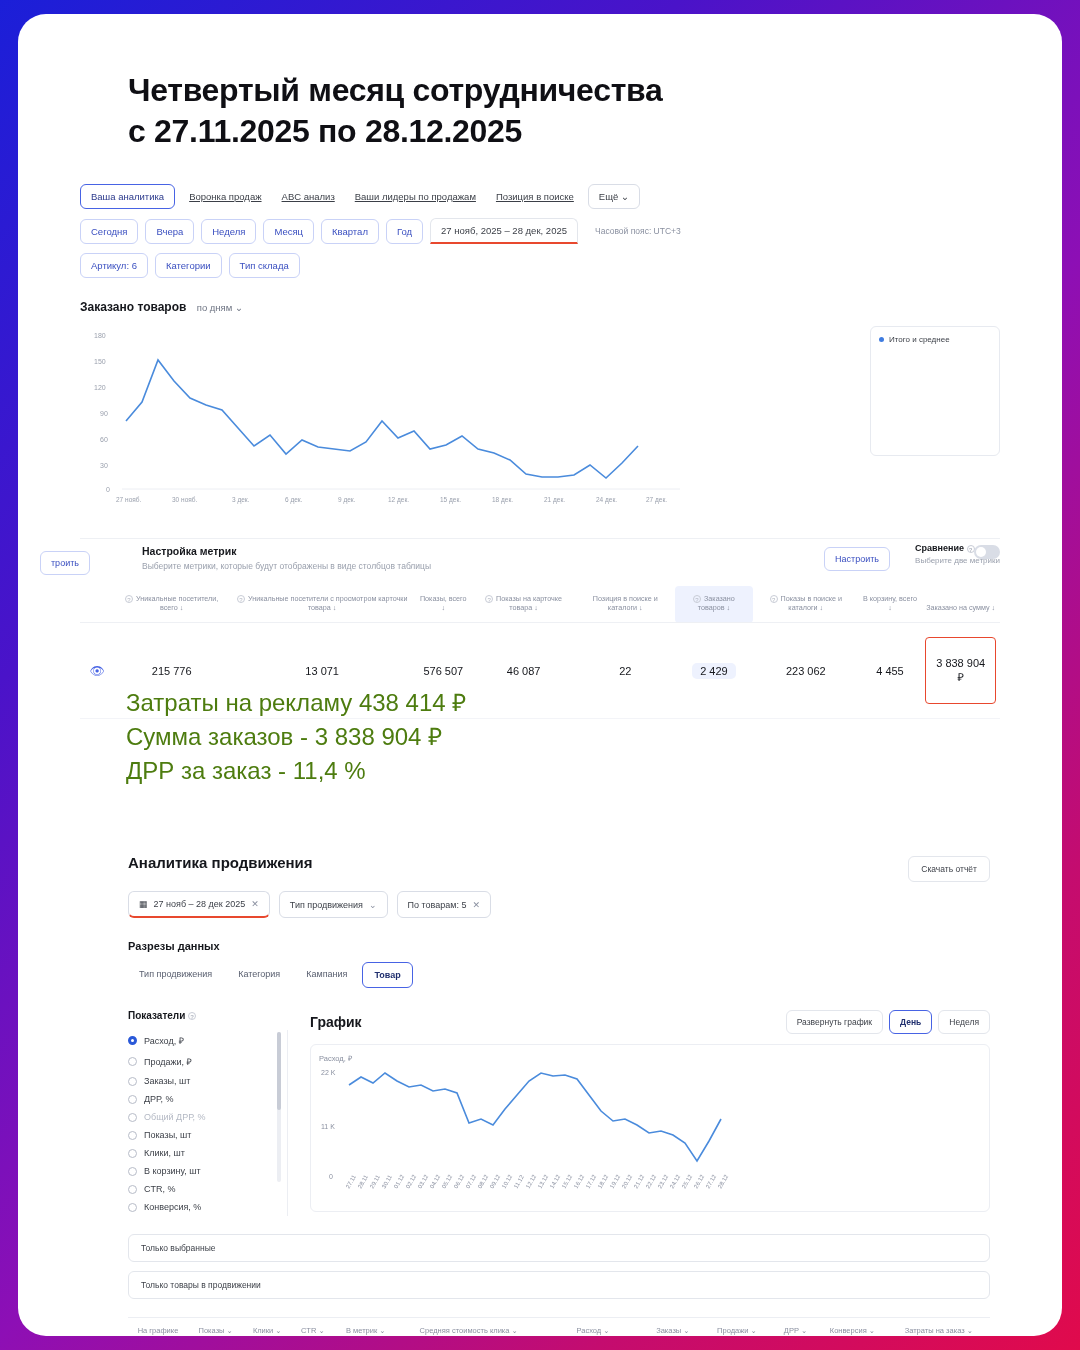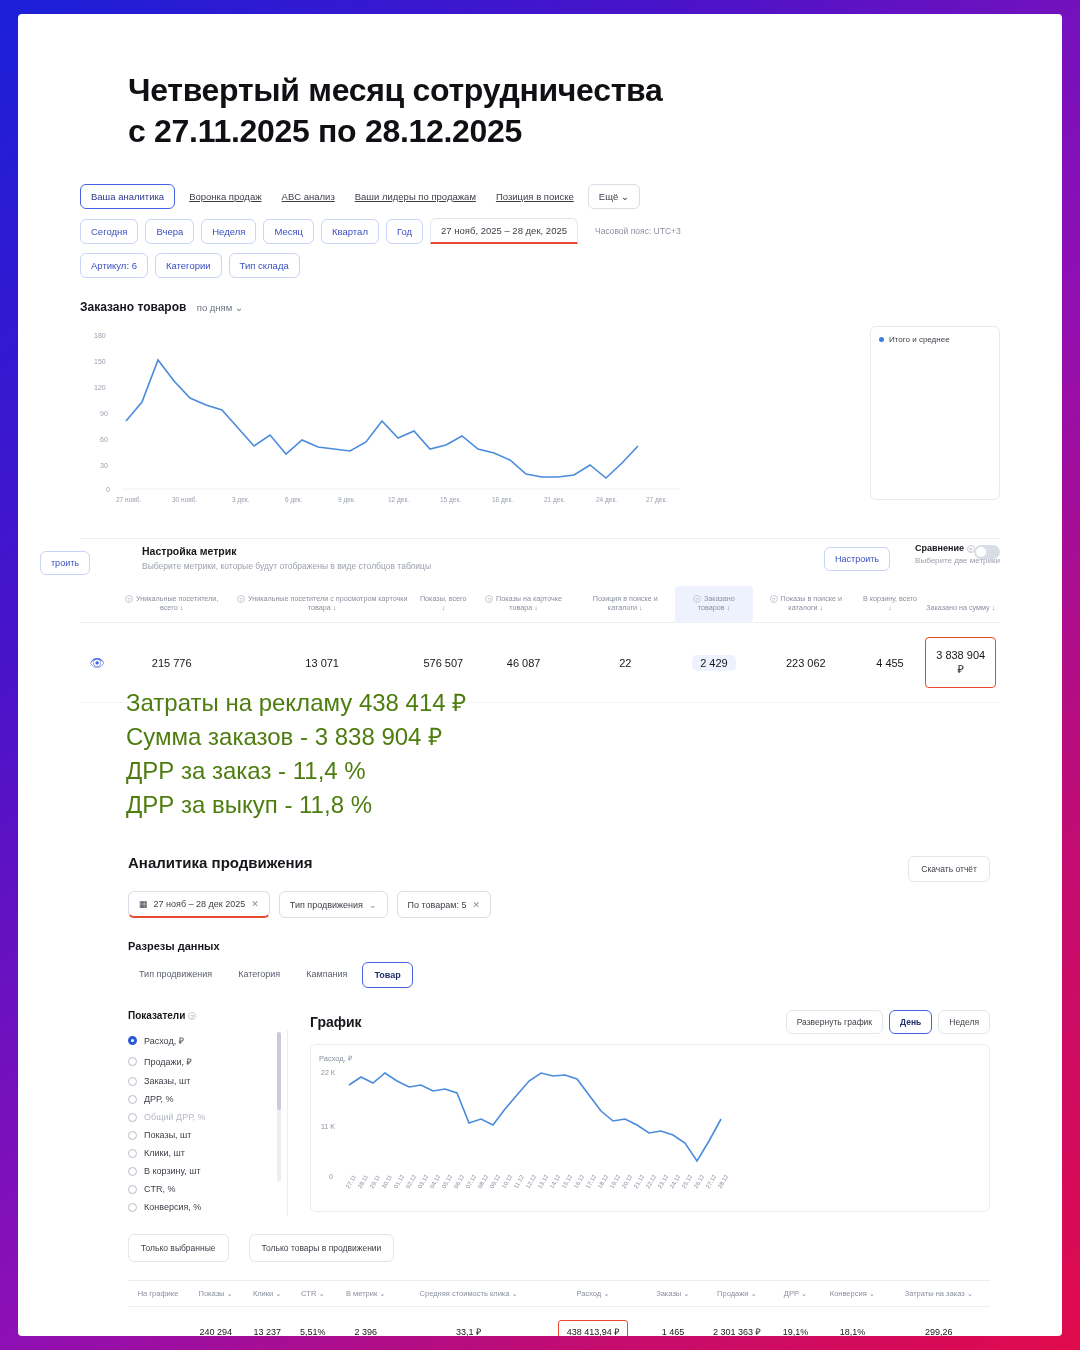--- a/index.html
+++ b/index.html
@@ -5,21 +5,21 @@
   * { box-sizing: border-box; }
   html, body { margin:0; padding:0; }
   body {
     width:1080px; height:1350px;
     font-family:"Liberation Sans", sans-serif;
     background: linear-gradient(135deg,#1b1fd8 0%, #4a13c9 28%, #8d0fb5 55%, #c40c6f 80%, #e00a4c 100%);
     overflow:hidden;
   }
   .card {
     position:absolute; left:18px; top:14px; width:1044px; height:1322px;
-    background:#fff; border-radius:4px; overflow:hidden;
+    background:#fff; border-radius:28px; overflow:hidden;
   }
   .title {
     position:absolute; left:110px; top:56px; width:860px;
     font-size:32px; font-weight:bold; color:#0f0f14; line-height:1.28;
     letter-spacing:-0.3px;
   }
 
   
   .panel1 { position:absolute; left:62px; top:170px; width:920px; }
   .chips { display:flex; align-items:center; gap:8px; }
@@ -34,21 +34,21 @@
   .chip-underline { border-bottom:2px solid #e8482e !important; border-radius:6px 6px 0 0; }
   .row2 { display:flex; align-items:center; gap:7px; margin-top:9px; }
   .row3 { display:flex; align-items:center; gap:7px; margin-top:9px; }
   .tz { font-size:8.5px; color:#8a90a0; margin-left:10px; }
 
   .sect-title { font-size:12px; font-weight:bold; color:#15171c; margin-top:22px; }
   .sect-sub { font-size:9.5px; color:#6e7483; font-weight:normal; margin-left:7px;}
 
   .chart-wrap { position:relative; margin-top:12px; height:190px; }
   .legend-box {
-    position:absolute; right:0; top:0; width:130px; height:174px;
+    position:absolute; right:0; top:0; width:130px; height:130px;
     border:1px solid #e7eaf0; border-radius:6px; background:#fff;
     font-size:8px; color:#3b3f47; padding:8px;
   }
   .legend-dot { display:inline-block; width:5px; height:5px; border-radius:50%; background:#3f7ce0; margin-right:5px; vertical-align:middle;}
 
   .metrics-head { margin-top:22px; position:relative; height:44px; border-top:1px solid #eef0f4;}
   .mh-left { position:absolute; left:-40px; top:12px; }
   .btn-small { font-size:9px; color:#3a4fc0; border:1px solid #c9d2f7; border-radius:6px; padding:6px 10px; background:#fff;}
   .mh-title { position:absolute; left:62px; top:6px; font-size:10.5px; font-weight:bold; color:#15171c;}
   .mh-desc { position:absolute; left:62px; top:22px; font-size:8.5px; color:#9aa0ad;}
@@ -62,21 +62,21 @@
   table.mtable th {
     font-size:7.2px; color:#8a90a0; font-weight:normal; padding:8px 4px 10px 4px;
     border-bottom:1px solid #eef0f4; text-align:center; vertical-align:bottom; line-height:1.25;
   }
   table.mtable td {
     font-size:11px; color:#15171c; text-align:center; padding:14px 4px; border-bottom:1px solid #f3f4f8;
   }
   .th-q { display:inline-block; width:8px; height:8px; border-radius:50%; border:1px solid #c8ccd6; color:#b0b5c0; font-size:6px; line-height:8px; text-align:center; margin-right:3px; vertical-align:middle;}
   .th-sel { background:#eef2fe; border-radius:4px; }
   .cell-sel { background:#eef2fe; border-radius:5px; display:inline-block; padding:2px 8px; }
-  .cell-boxed { border:1.5px solid #e8482e; border-radius:4px; display:inline-block; padding:11px 8px; }
+  .cell-boxed { border:1.5px solid #e8482e; border-radius:4px; display:inline-block; padding:19px 8px; }
   .eye { color:#4763e4; font-size:12px; }
 
   
   .summary { position:absolute; left:108px; top:672px; font-size:24px; color:#4d7c0f; line-height:1.42; }
 
   
   .panel2 { position:absolute; left:110px; top:840px; width:862px; }
   .p2-title { font-size:15px; font-weight:bold; color:#15171c; }
   .p2-dl { position:absolute; right:0; top:2px; font-size:8.5px; color:#3b3f47; border:1px solid #e3e6ec; border-radius:6px; padding:7px 12px; background:#fff;}
   .p2-filters { display:flex; gap:9px; margin-top:20px; }
@@ -100,21 +100,21 @@
   .gr { flex:1; }
   .gr-top { display:flex; align-items:center; }
   .gr-t { font-size:14px; font-weight:bold; color:#15171c;}
   .gr-ctl { margin-left:auto; display:flex; align-items:center; gap:6px;}
   .gr-ctl .b { font-size:8.5px; color:#3b3f47; border:1px solid #e3e6ec; border-radius:6px; padding:6px 10px;}
   .gr-ctl .b.on { border-color:#4763e4; color:#21306f; font-weight:bold;}
   .gbox { margin-top:10px; border:1px solid #eceef3; border-radius:6px; padding:8px 8px 4px 8px; position:relative; height:168px;}
   .gbox-lab { font-size:7.5px; color:#8a90a0;}
   .legend2 { font-size:8px; color:#3b3f47; margin-top:7px; }
   .legend2 i { display:inline-block; width:14px; height:2px; background:#3f7ce0; vertical-align:middle; margin-right:6px;}
-  .onlybtns { display:flex; gap:20px; margin-top:18px;}
+  .onlybtns { display:flex; gap:9px; margin-top:18px;flex-direction:column;}
   .onlybtns div { font-size:8.5px; color:#3b3f47; border:1px solid #e3e6ec; border-radius:6px; padding:8px 12px;}
   table.btable { width:100%; border-collapse:collapse; margin-top:18px;}
   table.btable th { font-size:7.5px; color:#8a90a0; font-weight:normal; text-align:center; padding:8px 3px; border-top:1px solid #eceef3; border-bottom:1px solid #eceef3; line-height:1.2;}
   table.btable td { font-size:9px; color:#15171c; text-align:center; padding:13px 3px;}
   .boxed2 { border:1.5px solid #e8482e; border-radius:3px; padding:4px 8px; display:inline-block;}
   .axis-lab { font-size:6px; color:#8a90a0; }
 </style>
 </head>
 <body>
 
@@ -236,21 +236,20 @@
           <td><span class="cell-boxed">3 838 904 ₽</span></td>
         </tr>
       </tbody>
     </table>
   </div>
 
   <div class="summary">
     <div>Затраты на рекламу 438 414 ₽</div>
     <div>Сумма заказов - 3 838 904 ₽</div>
     <div>ДРР за заказ - 11,4 %</div>
-    <div>ДРР за выкуп - 11,8 %</div>
   </div>
 
   <div class="panel2">
     <div style="position:relative;">
       <div class="p2-title">Аналитика продвижения</div>
       <div class="p2-dl">Скачать отчёт</div>
     </div>
 
     <div class="p2-filters">
       <div class="f-chip f-red">

